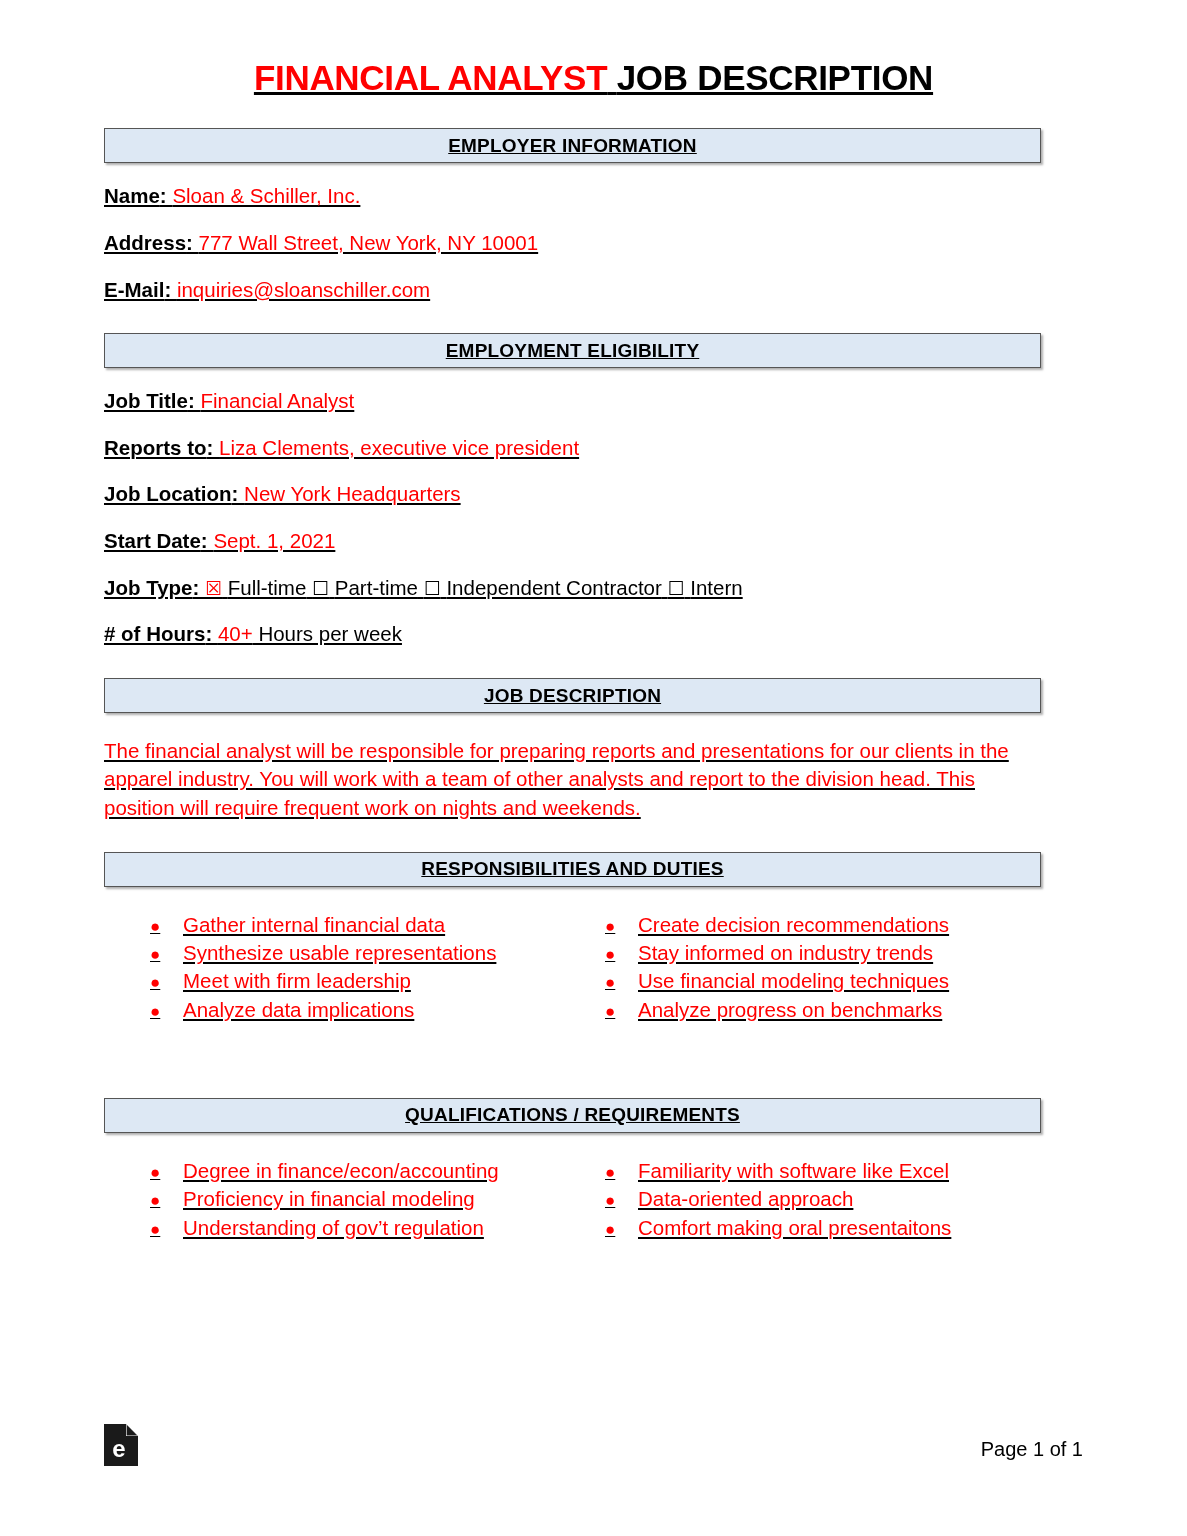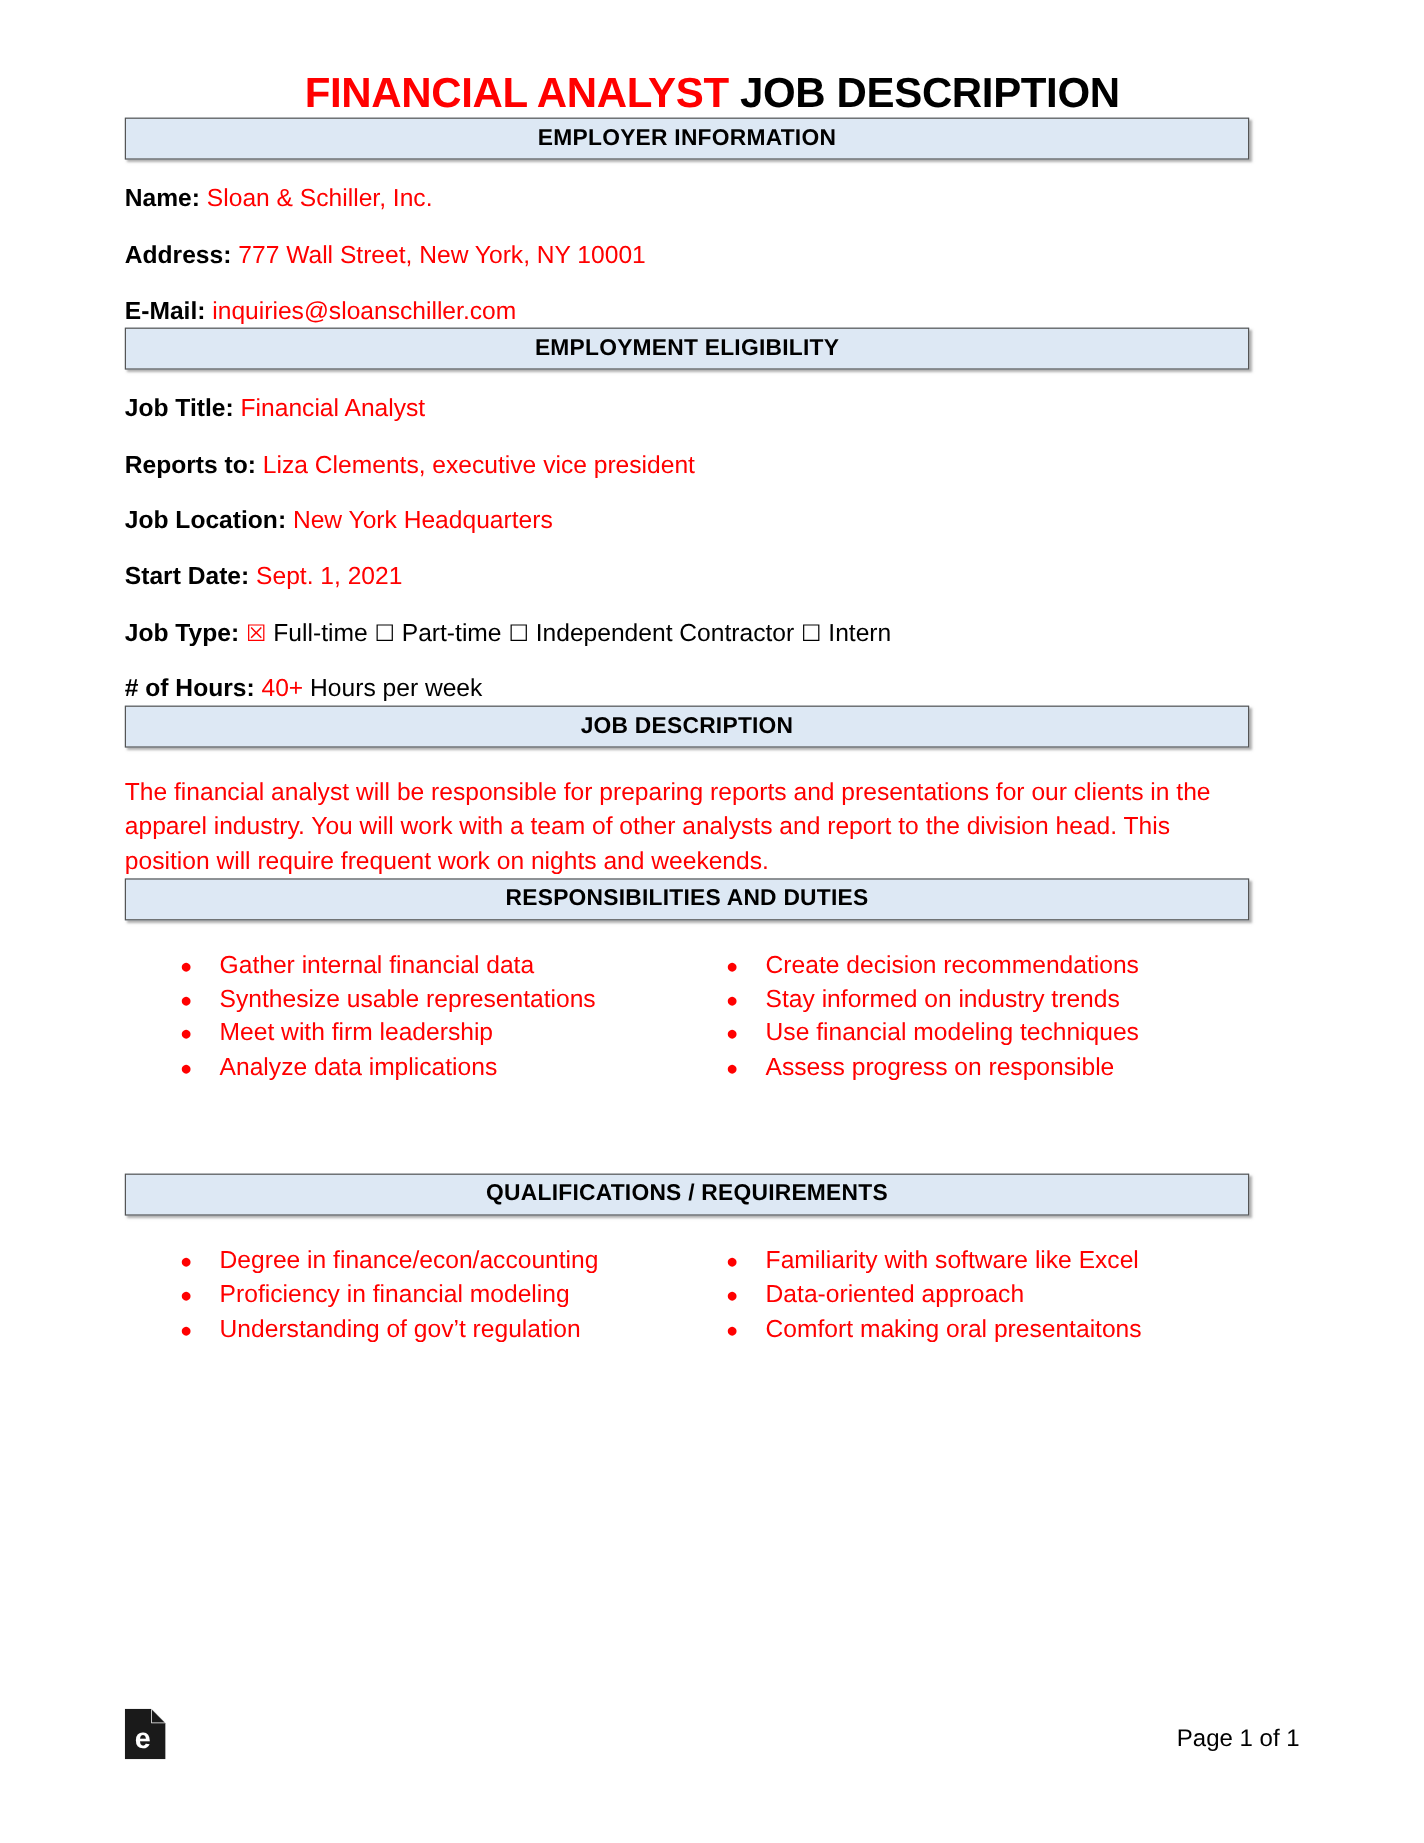--- a/index.html
+++ b/index.html
@@ -14,39 +14,41 @@
     color: #000000;
     position: relative;
     overflow: hidden;
   }
   .page {
     position: relative;
     width: 1187px;
     height: 1536px;
     box-sizing: border-box;
     padding: 0 104px;
+    text-decoration: underline;
   }
 
   
   .doc-title {
     text-align: center;
     font-size: 35px;
     font-weight: bold;
     letter-spacing: -0.3px;
     margin: 0;
     padding-top: 58px;
     padding-bottom: 0;
     line-height: 1.15;
     white-space: nowrap;
   }
   .doc-title .red { color: #ff0000; }
   .doc-title .blk { color: #000000; }
 
   
   .section-bar {
+    margin-top: 30px;
     margin-bottom: 0;
     height: 35px;
     background: #dde8f4;
     border: 1px solid #555555;
     box-shadow: 2px 2px 2px rgba(110,110,110,0.55);
     display: flex;
     align-items: center;
     justify-content: center;
     box-sizing: border-box;
   }
@@ -232,21 +234,21 @@
       <div class="bullet-item">
         <span class="bullet-dot">●</span>
         <span class="bullet-text">Stay informed on industry trends</span>
       </div>
       <div class="bullet-item">
         <span class="bullet-dot">●</span>
         <span class="bullet-text">Use financial modeling techniques</span>
       </div>
       <div class="bullet-item">
         <span class="bullet-dot">●</span>
-        <span class="bullet-text">Assess progress on responsible</span>
+        <span class="bullet-text">Analyze progress on benchmarks</span>
       </div>
     </div>
   </div>
 
   <div class="section-bar bar-wide" style="margin-top:74px;">
     <span>QUALIFICATIONS / REQUIREMENTS</span>
   </div>
 
   <div class="bullet-cols">
     <div class="bullet-col">

